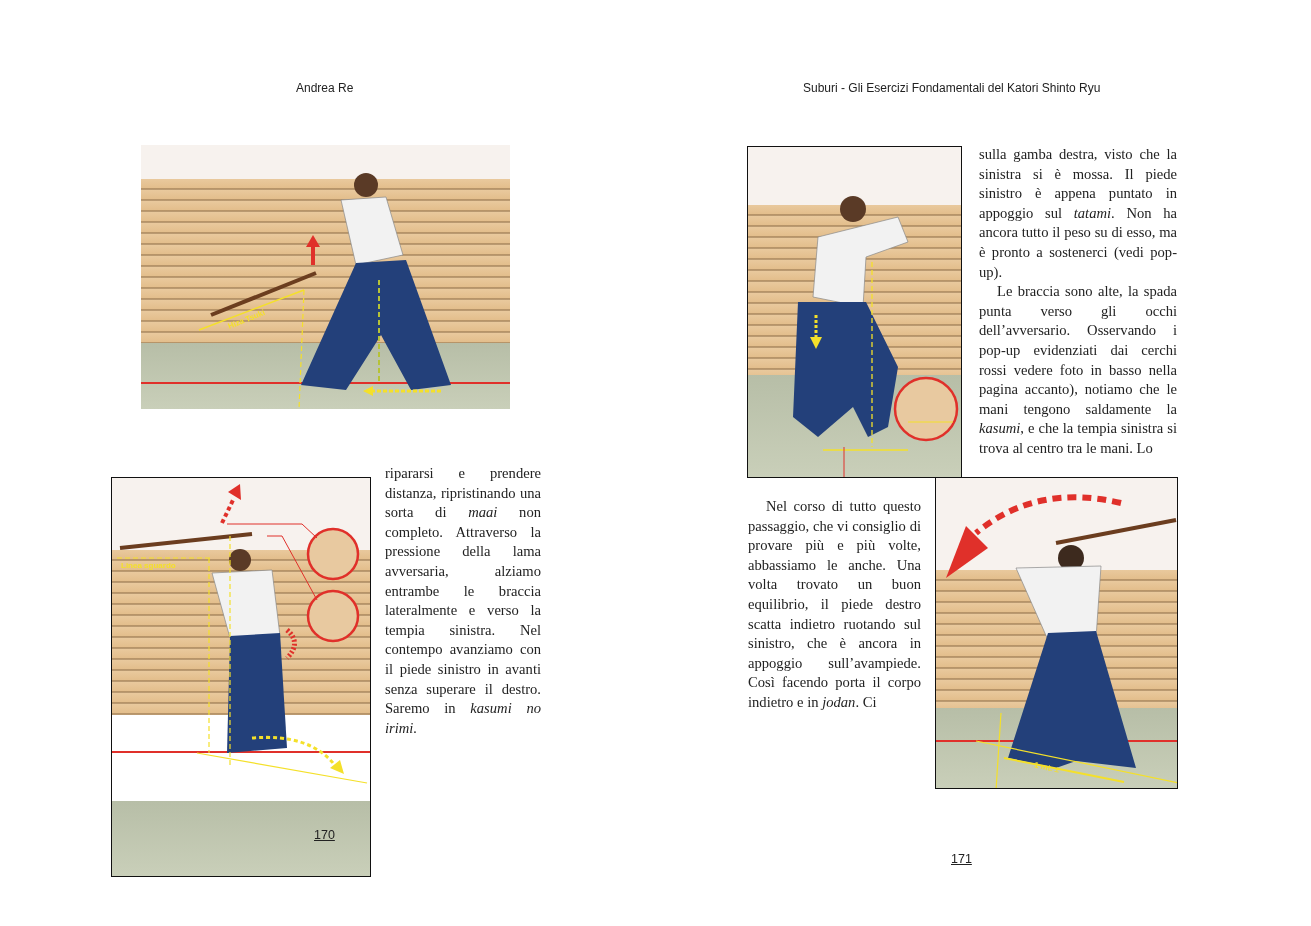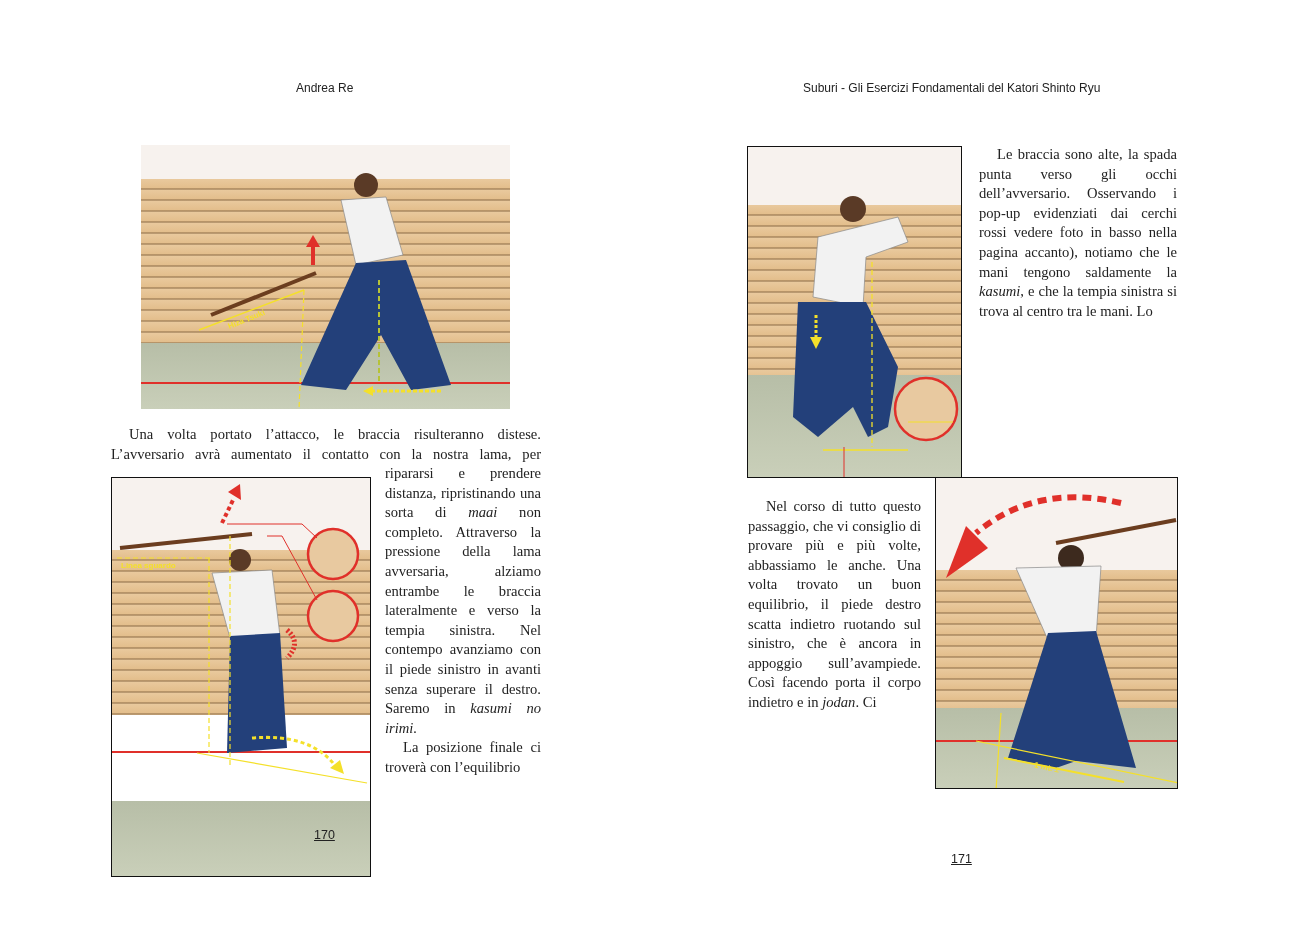--- a/index.html
+++ b/index.html
@@ -44,23 +44,20 @@
       <path d="M165 102 L172 90 L179 102 Z" fill="#e0302a"></path>
       <line x1="163" y1="145" x2="58" y2="185" stroke="#f4e02a" stroke-width="1.5"></line>
       <line x1="163" y1="145" x2="158" y2="264" stroke="#f4e02a" stroke-width="1.2" stroke-dasharray="5,3"></line>
       <line x1="238" y1="135" x2="238" y2="238" stroke="#b6c236" stroke-width="2" stroke-dasharray="5,3"></line>
       <path d="M230 246 L300 246" stroke="#f4e02a" stroke-width="3" stroke-dasharray="4,2"></path>
       <path d="M232 241 L222 246 L232 251 Z" fill="#f4e02a"></path>
     </svg>
     <div class="fig-label" style="left:86px;top:170px;transform:rotate(-22deg);">Hiza Tsuki</div>
   </div>
 
-  <div class="text" style="left:111px;top:425px;width:430px;">
-    <p style="text-align-last:justify;">Una volta portato l’attacco, le braccia risulteranno distese. L’avversario avrà aumentato il contatto con la nostra lama, per</p>
-  </div>
 
   <div class="fig framed" style="left:111px;top:477px;width:260px;height:400px;">
     <div class="ceiling" style="height:72px;"></div>
     <div class="wall" style="top:72px;height:165px;"></div>
     <div class="floor" style="height:75px;"></div>
     <div class="redline" style="top:273px;"></div>
     <svg width="260" height="312">
       <line x1="8" y1="70" x2="140" y2="56" stroke="#6b3d1f" stroke-width="4"></line>
       <circle cx="128" cy="82" r="11" fill="#5a3a26"></circle>
       <path d="M100 95 L160 92 L168 158 L118 160 Z" fill="#f2f2f2" stroke="#888" stroke-width="0.7"></path>
@@ -77,21 +74,20 @@
       <line x1="118" y1="58" x2="118" y2="290" stroke="#f4e02a" stroke-width="1.2" stroke-dasharray="5,3"></line>
       <line x1="85" y1="275" x2="255" y2="305" stroke="#f4e02a" stroke-width="1.2"></line>
       <path d="M140 260 Q200 255 225 290" stroke="#f4e02a" stroke-width="3" fill="none" stroke-dasharray="4,3"></path>
       <path d="M218 290 L232 296 L228 282 Z" fill="#f4e02a"></path>
     </svg>
     <div class="fig-label" style="left:9px;top:83px;">Linea sguardo</div>
   </div>
 
   <div class="text" style="left:385px;top:464px;width:156px;">
     <p class="noindent"><span>riparar­si e prendere distanza, ripristinando una sorta di </span><i>maai</i><span> non completo. Attraverso la pressione della lama avversaria, alziamo entrambe le braccia lateralmente e verso la tempia sinistra. Nel contempo avanziamo con il piede sinistro in avanti senza superare il destro. Saremo in </span><i>kasumi no irimi</i><i>.</i></p>
-    <p>La posizione finale ci troverà con l’equilibrio</p>
   </div>
 
   <div class="folio" style="left:314px;">170</div>
 </div>
 
 <div class="divider"></div>
 
 <div class="page right">
   <div class="running-head" style="left:167px;">Suburi - Gli Esercizi Fondamentali del Katori Shinto Ryu</div>
 
@@ -107,20 +103,21 @@
       <path d="M62 190 L68 202 L74 190 Z" fill="#f4e02a"></path>
       <line x1="124" y1="115" x2="124" y2="300" stroke="#f4e02a" stroke-width="1.3" stroke-dasharray="5,3"></line>
       <line x1="75" y1="303" x2="160" y2="303" stroke="#f4e02a" stroke-width="1.3"></line>
       <circle cx="178" cy="262" r="31" fill="#e8c9a0" stroke="#e0302a" stroke-width="2.5"></circle>
       <line x1="160" y1="275" x2="205" y2="275" stroke="#f4e02a" stroke-width="1"></line>
       <line x1="96" y1="300" x2="96" y2="332" stroke="#e0302a" stroke-width="1"></line>
     </svg>
   </div>
 
   <div class="text" style="left:343px;top:145px;width:198px;">
+    <p class="noindent"><span>sulla gamba destra, visto che la sinistra si è mossa. Il piede sinistro è appena puntato in appoggio sul </span><i>tatami</i><span>. Non ha ancora tutto il peso su di esso, ma è pronto a sostenerci (vedi pop-up).</span></p>
     <p><span>Le braccia sono alte, la spada punta verso gli occhi dell’avversario. Osservando i pop-up evidenziati dai cerchi rossi vedere foto in basso nella pagina accanto), notiamo che le mani tengono saldamente la </span><i>kasumi</i><span>, e che la tempia sinistra si trova al centro tra le mani. Lo</span></p>
   </div>
 
   <div class="text" style="left:112px;top:497px;width:173px;">
     <p><span>Nel corso di tutto questo passaggio, che vi consiglio di provare più e più volte, abbassiamo le anche. Una volta trovato un buon equilibrio, il piede destro scatta indietro ruotando sul sinistro, che è ancora in appoggio sull’avampiede. Così facendo porta il corpo indietro e in </span><i>jodan</i><span>. Ci</span></p>
   </div>
 
   <div class="fig framed" style="left:299px;top:477px;width:243px;height:312px;">
     <div class="ceiling" style="height:92px;"></div>
     <div class="wall" style="top:92px;height:140px;"></div>

